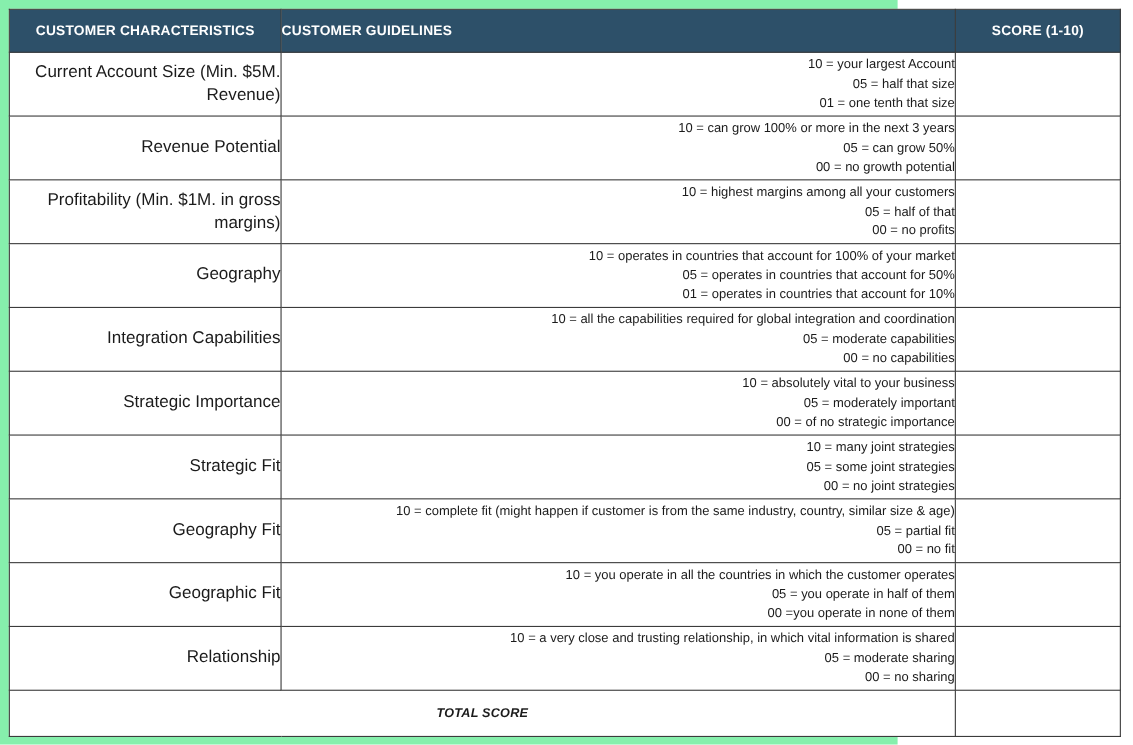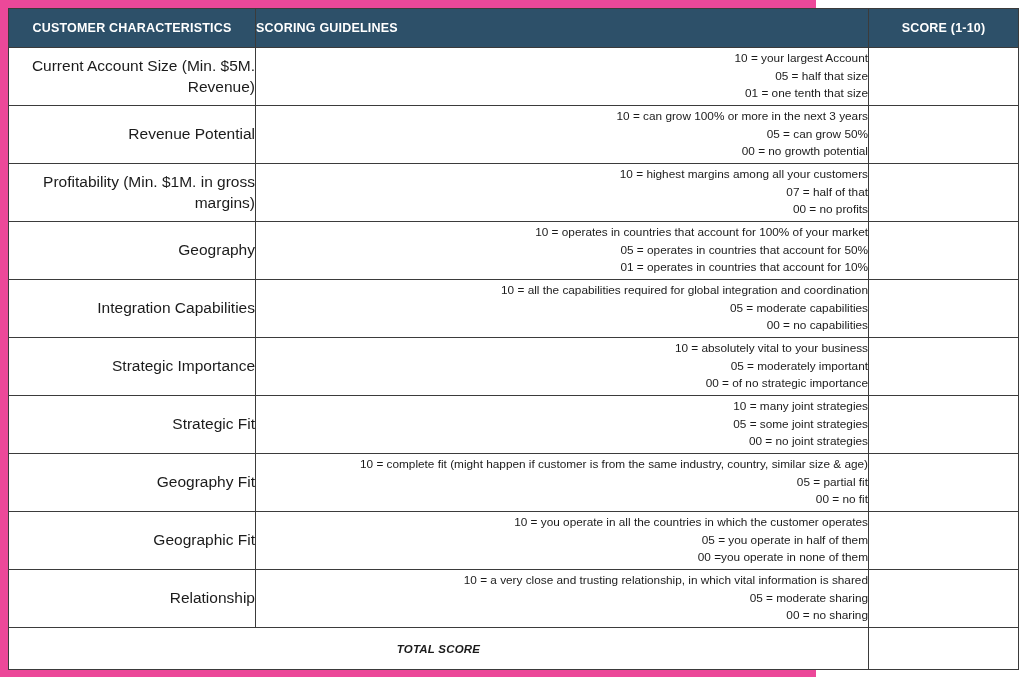--- a/index.html
+++ b/index.html
@@ -12,21 +12,21 @@
     width: 1030px;
     height: 677px;
     font-family: "Liberation Sans", sans-serif;
     overflow: hidden;
   }
 
   #page {
     position: relative;
     width: 816px;
     height: 677px;
-    background: #ec4899;
+    background: #86efac;
   }
 
   
   #scoring-table {
     position: absolute;
     left: 8px;
     top: 8px;
     width: 1010px;
     border-collapse: collapse;
     table-layout: fixed;
@@ -110,21 +110,21 @@
   <table id="scoring-table">
     <colgroup>
       <col class="col-char">
       <col class="col-guide">
       <col class="col-score">
     </colgroup>
 
     <thead>
       <tr>
         <th class="th-characteristics">CUSTOMER CHARACTERISTICS</th>
-        <th class="th-guidelines">SCORING GUIDELINES</th>
+        <th class="th-guidelines">CUSTOMER GUIDELINES</th>
         <th class="th-score">SCORE (1-10)</th>
       </tr>
     </thead>
 
     <tbody id="table-body">
 
     <tr class="data-row">
           <td class="cell-characteristic">Current Account Size (Min. $5M. Revenue)</td>
           <td class="cell-guidelines">
             <span class="g-line">10 = your largest Account</span>
@@ -139,21 +139,21 @@
             <span class="g-line">10 = can grow 100% or more in the next 3 years</span>
             <span class="g-line">05 = can grow 50%</span>
             <span class="g-line">00 = no growth potential</span>
           </td>
           <td class="cell-score"></td>
         </tr>
         <tr class="data-row">
           <td class="cell-characteristic">Profitability (Min. $1M. in gross margins)</td>
           <td class="cell-guidelines">
             <span class="g-line">10 = highest margins among all your customers</span>
-            <span class="g-line">07 = half of that</span>
+            <span class="g-line">05 = half of that</span>
             <span class="g-line">00 = no profits</span>
           </td>
           <td class="cell-score"></td>
         </tr>
         <tr class="data-row">
           <td class="cell-characteristic">Geography</td>
           <td class="cell-guidelines">
             <span class="g-line">10 = operates in countries that account for 100% of your market</span>
             <span class="g-line">05 = operates in countries that account for 50%</span>
             <span class="g-line">01 = operates in countries that account for 10%</span>

